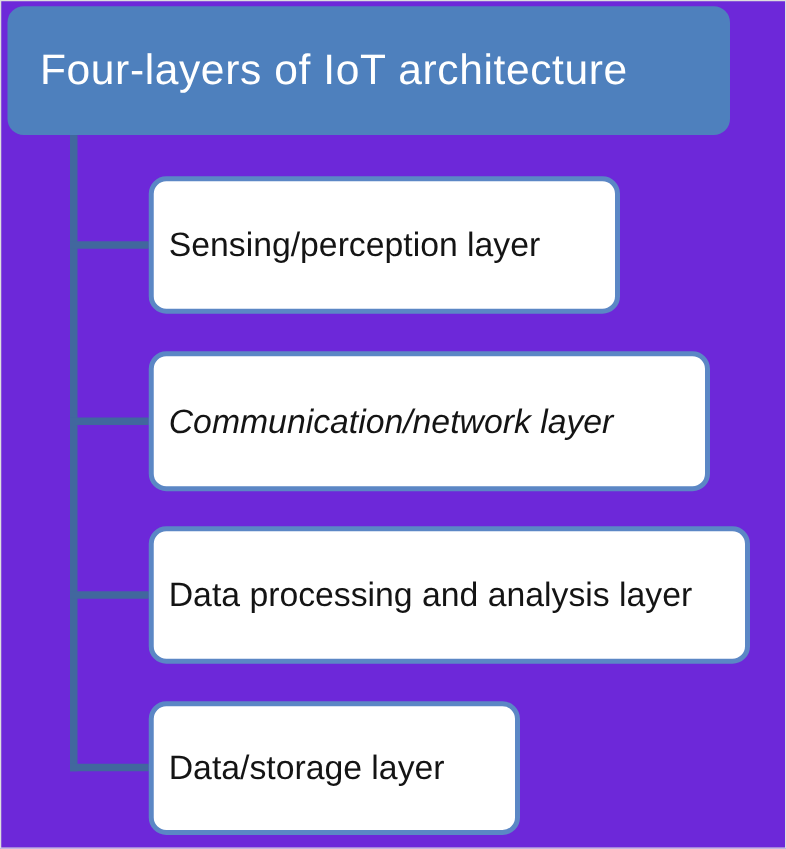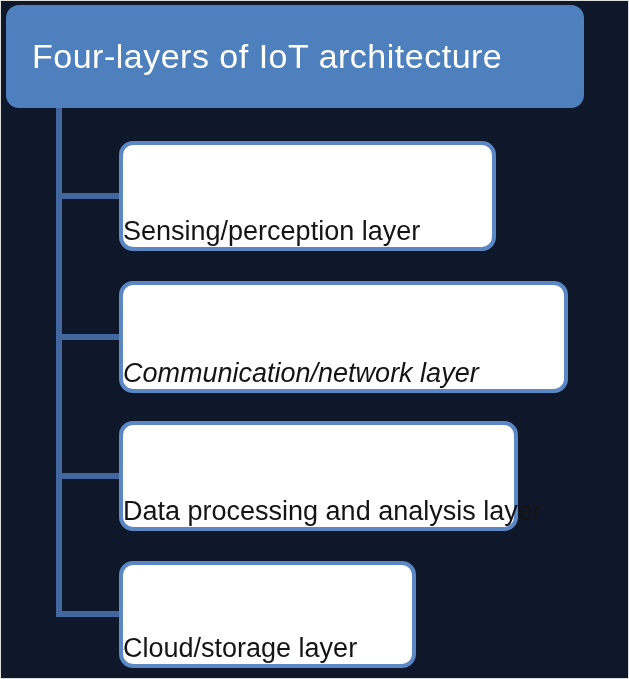--- a/index.html
+++ b/index.html
@@ -1,21 +1,21 @@
 <!DOCTYPE html>
 <html style="--header-fill: #4e80bd; --header-text: #ffffff; --box-fill: #ffffff; --box-border: #5b87c5; --box-text: #141414; --connector: #41679e; --frame-border: #dedede;"><head>
 <meta charset="utf-8">
 <style>
   html, body { margin: 0; padding: 0; background: #ffffff; }
 
   .frame {
     position: relative;
     width: 629px;
     height: 679px;
-    background: #0f172a;
+    background: #6d28d9;
     border: 1px solid var(--frame-border, #dedede);
     box-sizing: border-box;
     font-family: "Liberation Sans", sans-serif;
     overflow: hidden;
   }
 
   .header-box {
     position: absolute;
     left: 5px;
     top: 4px;
@@ -56,30 +56,31 @@
   .branch-4 { top: 610px; }
 
   .layer-box {
     position: absolute;
     left: 118px;
     background: var(--box-fill, #ffffff);
     border: 4px solid var(--box-border, #5b87c5);
     border-radius: 14px;
     box-sizing: border-box;
     display: flex;
-    align-items: flex-end;
+    align-items: center;
+    padding-left: 12px;
     white-space: nowrap;
   }
   .layer-box .layer-text {
     color: var(--box-text, #141414);
     font-size: 27px;
   }
   .layer-1 { top: 140px; width: 377px; height: 110px; }
   .layer-2 { top: 280px; width: 449px; height: 112px; font-style: italic; }
-  .layer-3 { top: 420px; width: 399px; height: 110px; }
+  .layer-3 { top: 420px; width: 481px; height: 110px; }
   .layer-4 { top: 560px; width: 297px; height: 107px; }
 </style>
 </head>
 <body>
 
 <div class="frame">
 
   <div class="header-box">
     <span class="title-text">Four-layers of IoT architecture</span>
   </div>
@@ -96,16 +97,16 @@
 
   <div class="layer-box layer-2">
     <span class="layer-text">Communication/network layer</span>
   </div>
 
   <div class="layer-box layer-3">
     <span class="layer-text">Data processing and analysis layer</span>
   </div>
 
   <div class="layer-box layer-4">
-    <span class="layer-text">Cloud/storage layer</span>
+    <span class="layer-text">Data/storage layer</span>
   </div>
 
 </div>
 
 </body></html>

